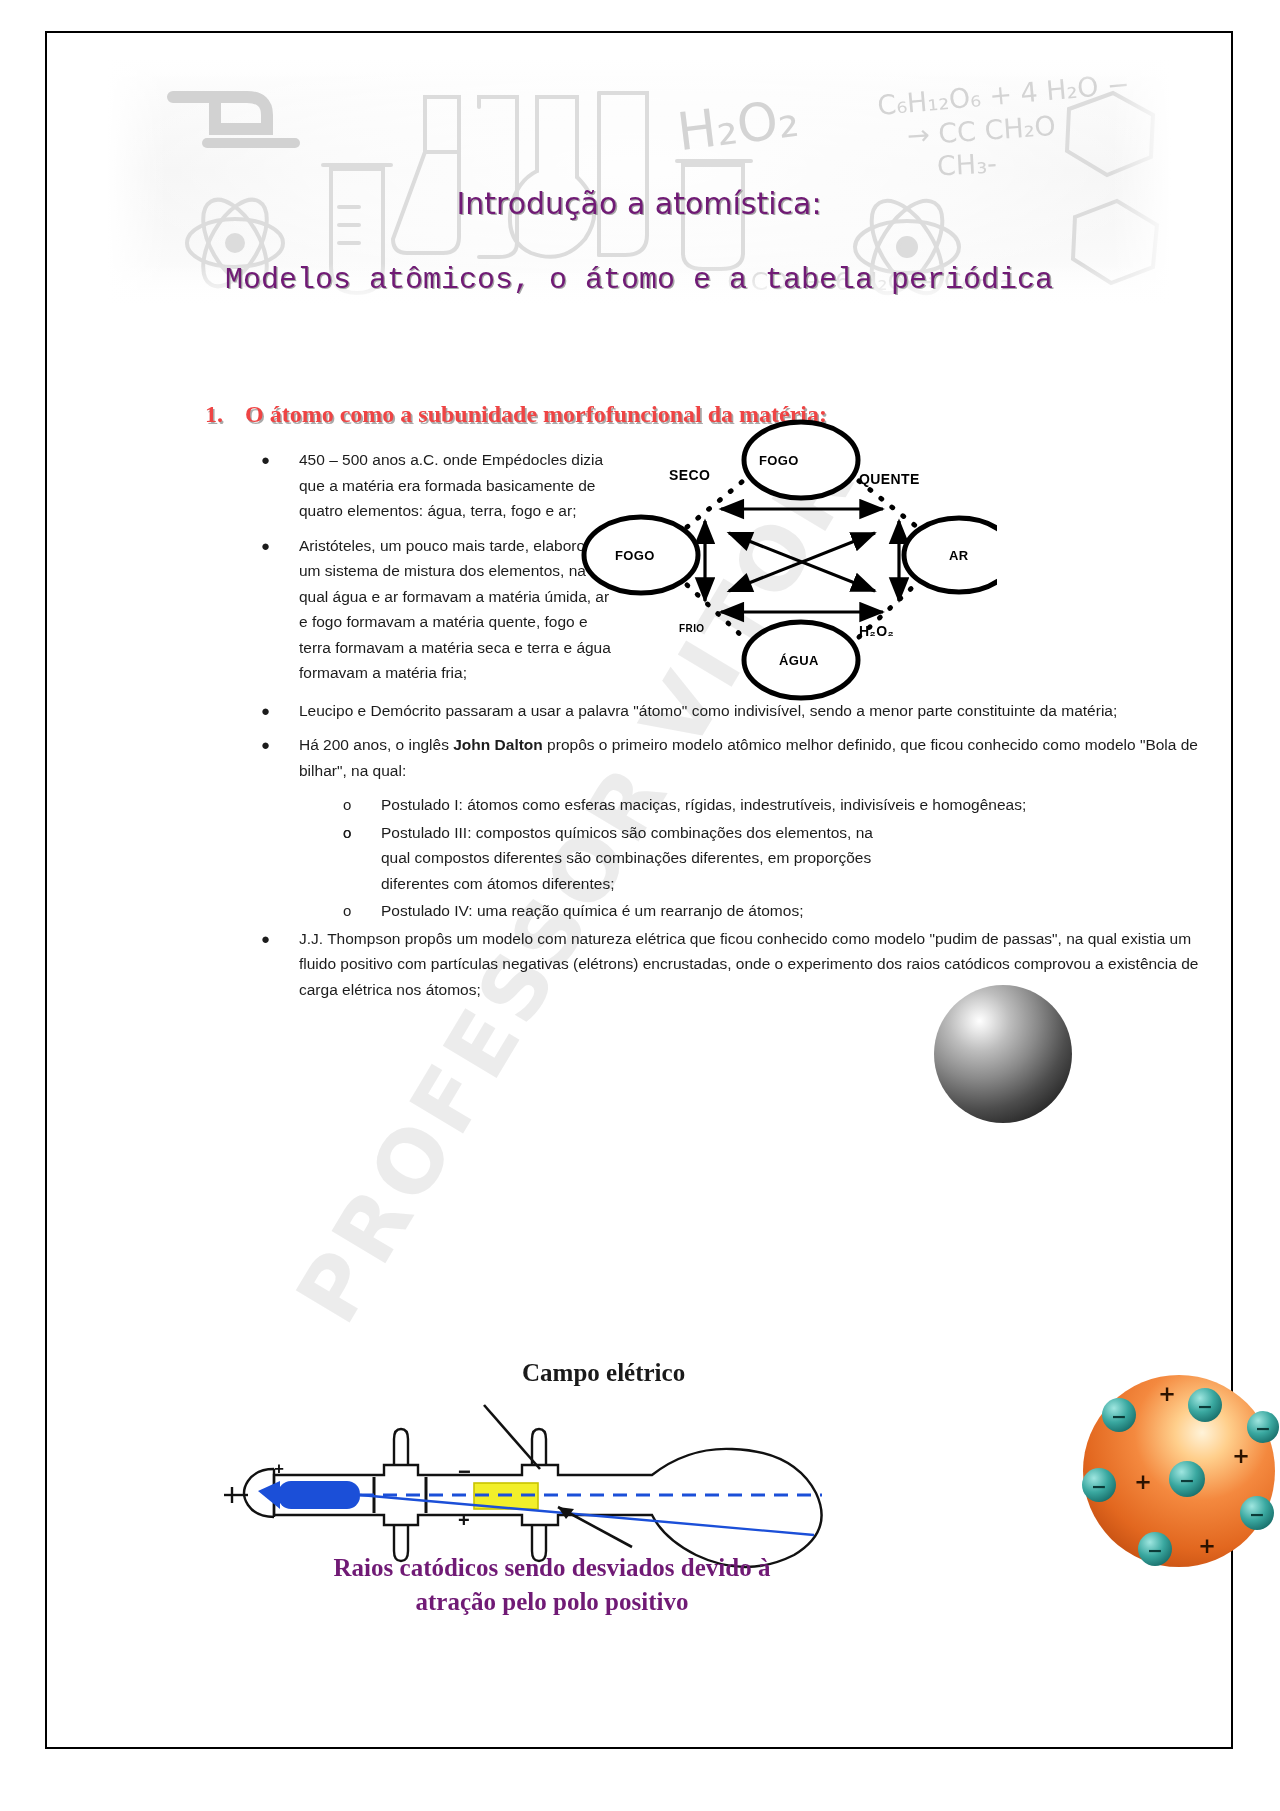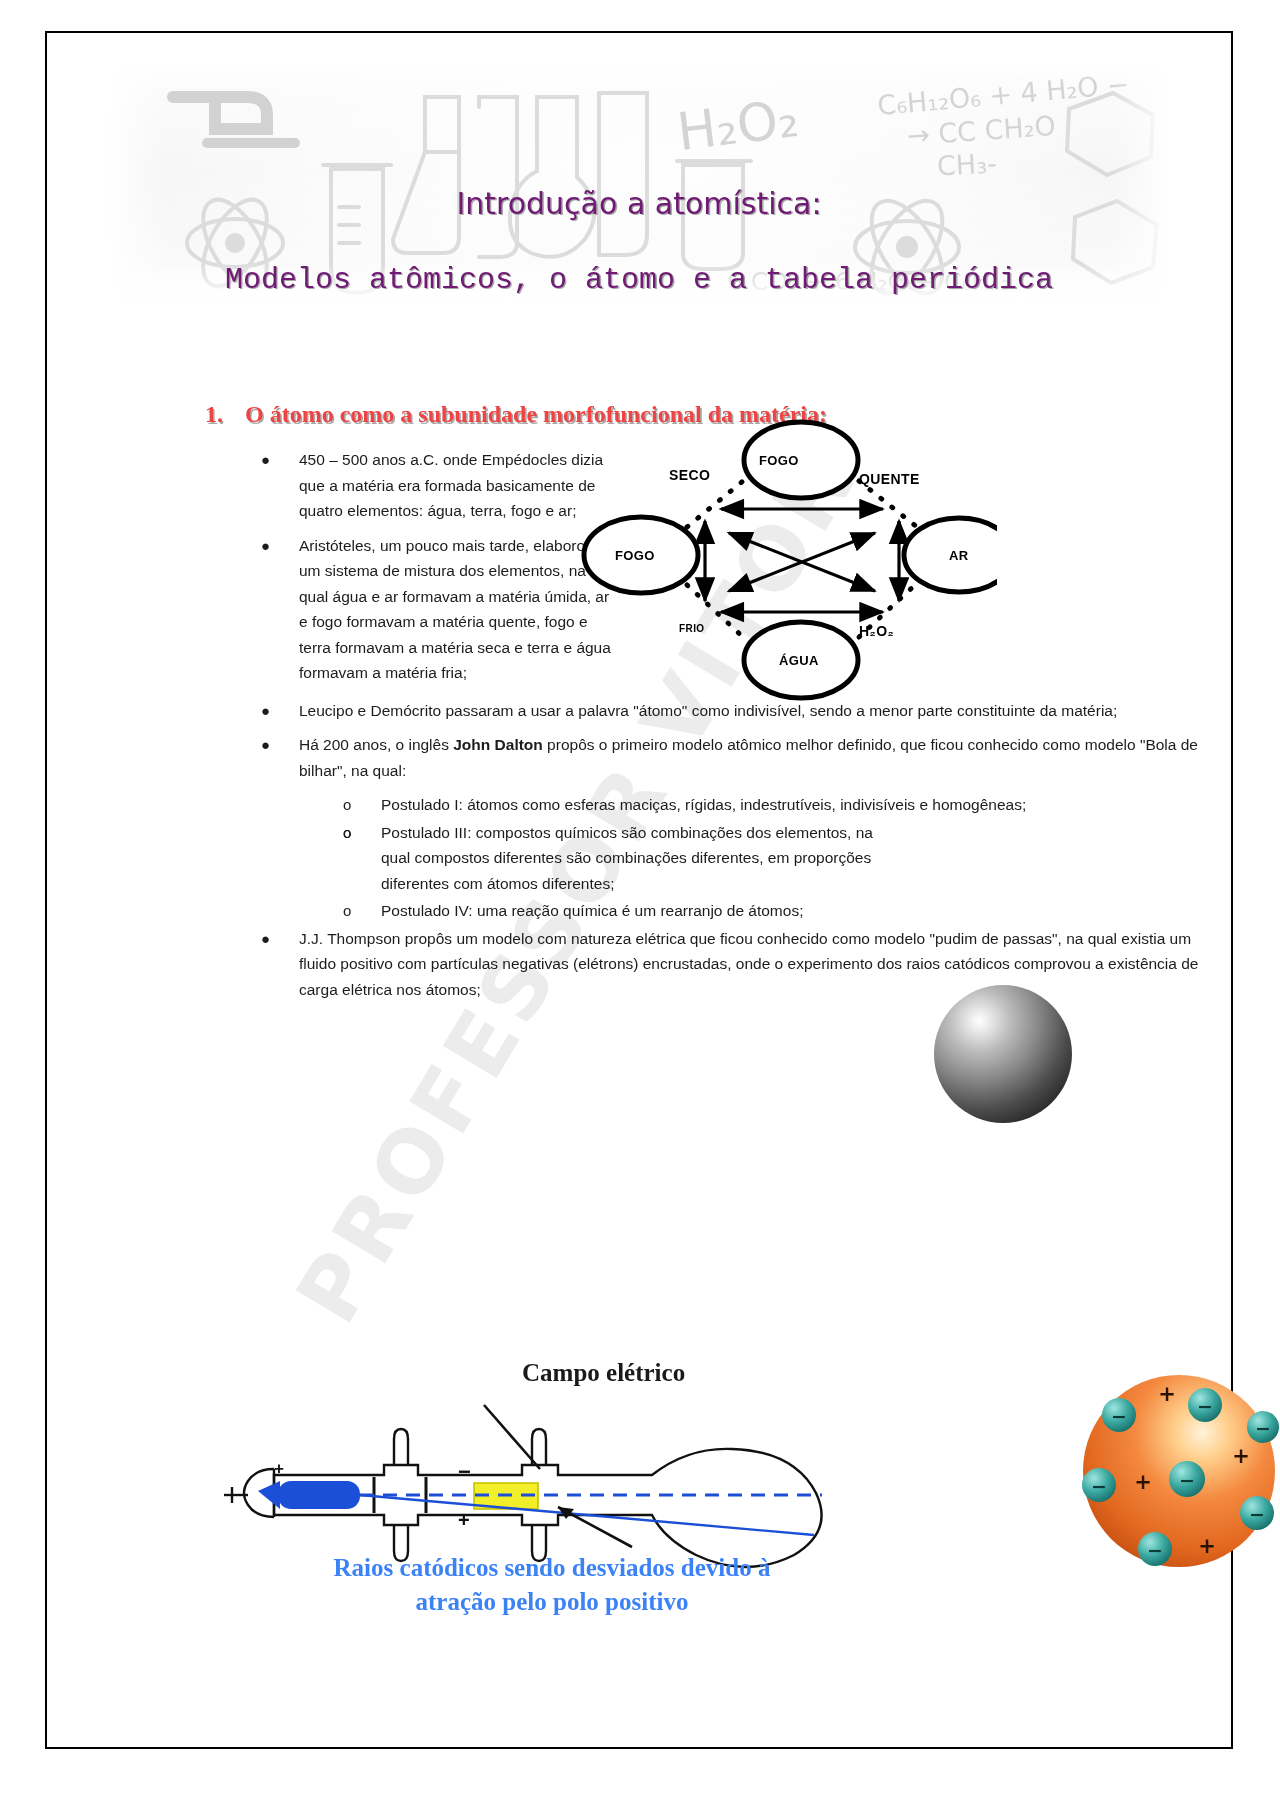--- a/index.html
+++ b/index.html
@@ -199,21 +199,21 @@
   .crt-caption {
     position: absolute;
     left: 10px;
     top: 188px;
     width: 640px;
     text-align: center;
     font-family: "Liberation Serif", serif;
     font-weight: bold;
     font-size: 25px;
     line-height: 34px;
-    color: #3b82f6;
+    color: #701a75;
   }
   .crt-sign {
     position: absolute;
     font-family: "Liberation Sans", sans-serif;
     font-size: 17px;
     font-weight: bold;
     color: #111;
   }
 
   

